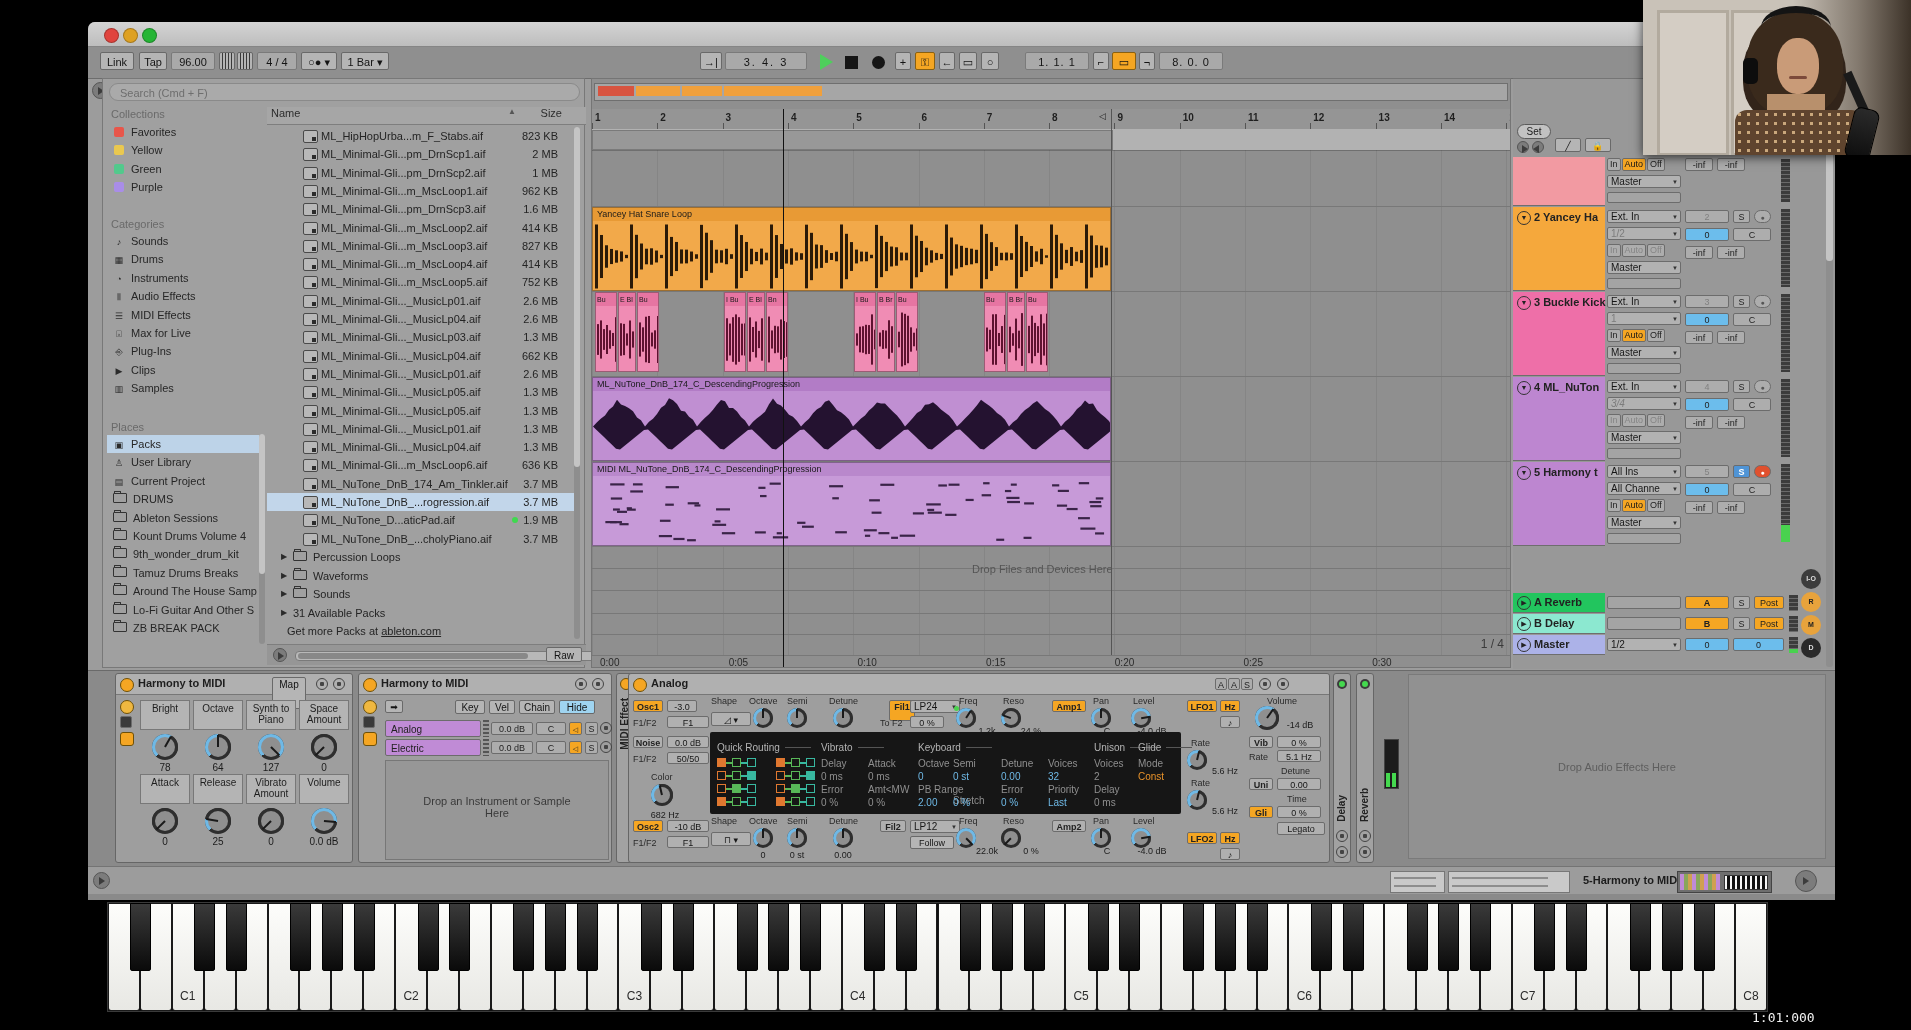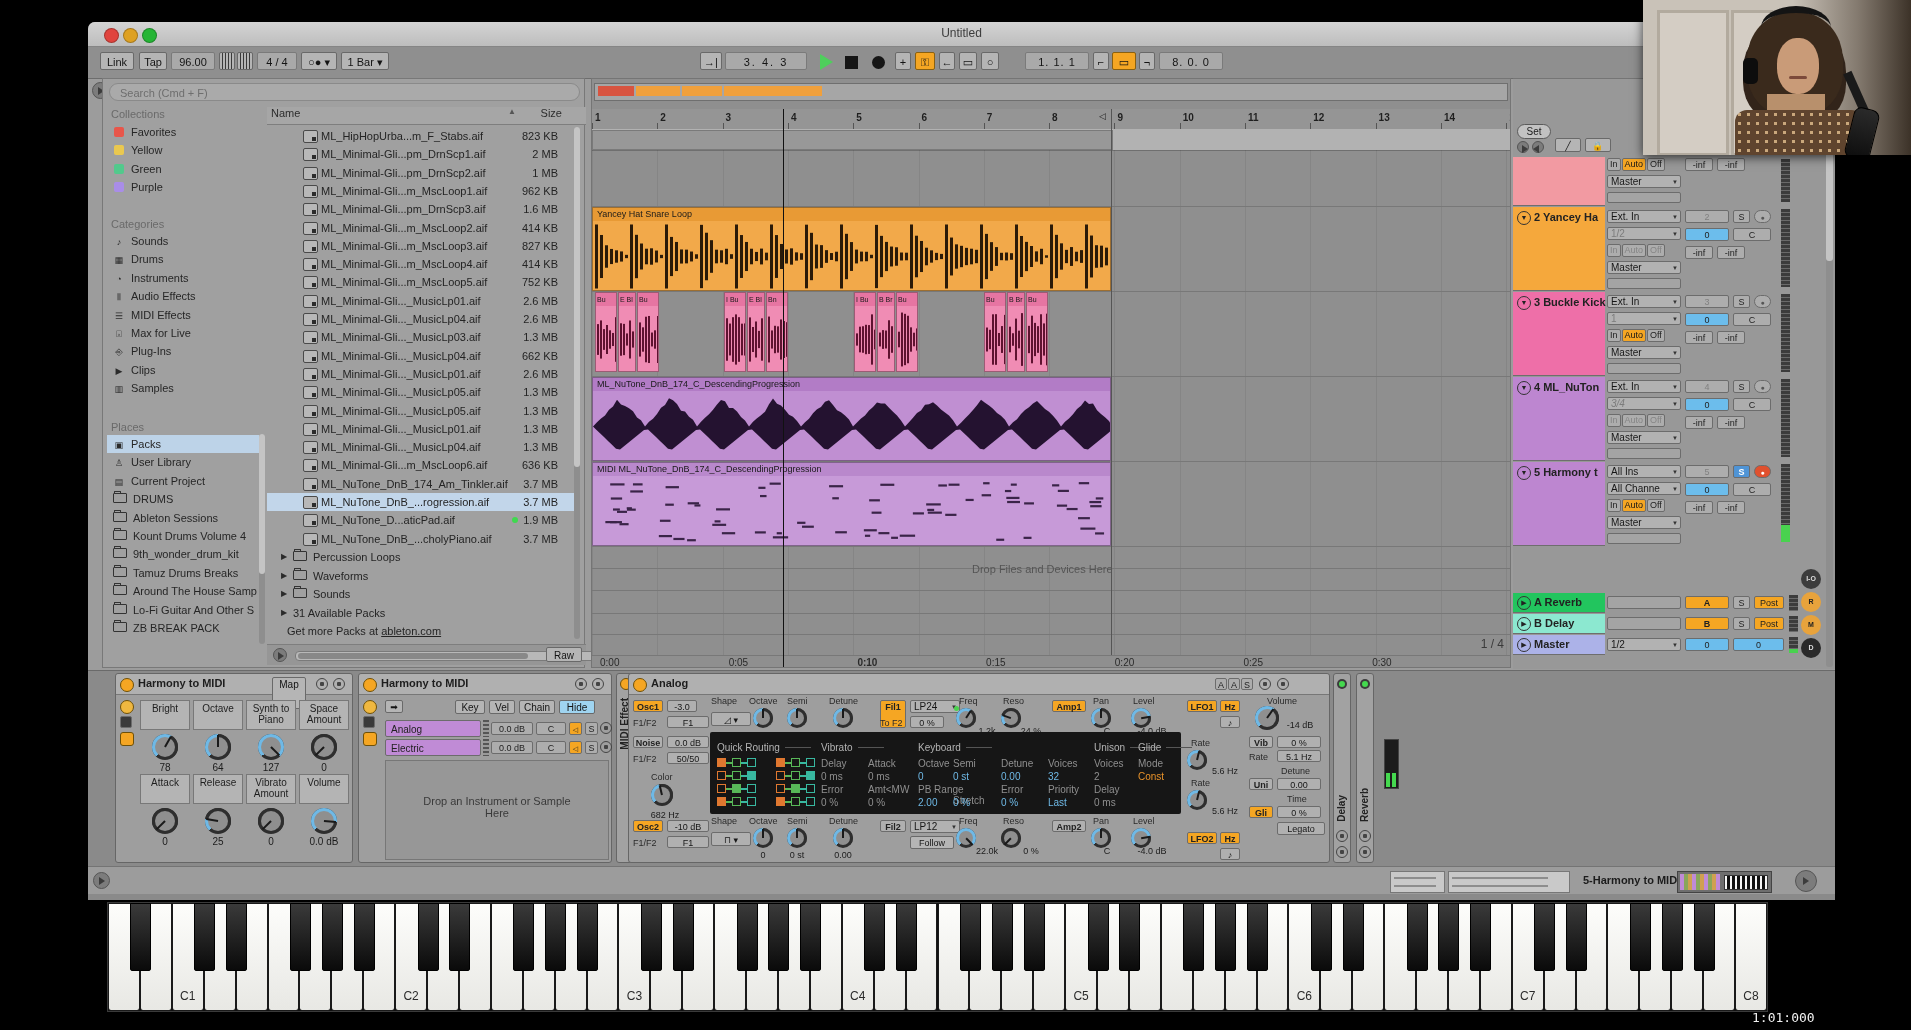--- a/index.html
+++ b/index.html
@@ -136,21 +136,20 @@
 </head>
 <body>
 
 <div id="screen">
   <div id="window">
 
     <div id="titlebar">
       <span class="light" style="left:16px;background:#e0443e"></span>
       <span class="light" style="left:35px;background:#dea123"></span>
       <span class="light" style="left:54px;background:#25b535"></span>
-      <div id="win-title">Untitled</div>
     </div>
 
     <div id="transport">
       <div class="btn" style="left:12px;width:34px">Link</div>
       <div class="btn" style="left:51px;width:28px">Tap</div>
       <div class="disp" style="left:83px;width:44px">96.00</div>
       <div class="btn" style="left:131px;width:16px;background:repeating-linear-gradient(to right,#b5b5b5 0 2px,#3a3a3a 2px 3px)"></div>
       <div class="btn" style="left:149px;width:16px;background:repeating-linear-gradient(to right,#b5b5b5 0 2px,#3a3a3a 2px 3px)"></div>
       <div class="disp" style="left:169px;width:40px">4 / 4</div>
       <div class="btn" style="left:213px;width:36px">○● ▾</div>
@@ -763,21 +762,21 @@
             </div>
           </div>
         </div>
       <div id="drop-hint">Drop Files and Devices Here</div>
       <div id="zoomratio">1 / 4</div>
       <div id="endline" style="left:519px"></div>
       <div style="position:absolute;left:507px;top:32px;font-size:9px;color:#222">◁</div>
       <div id="playhead" style="left:191px"></div>
     <div class="timelab" style="left: 8px;">0:00</div>
         <div class="timelab" style="left: 136.7px;">0:05</div>
-        <div class="timelab" style="left: 265.4px; font-weight: bold;">0:10</div>
+        <div class="timelab" style="left: 265.4px;">0:10</div>
         <div class="timelab" style="left: 394.1px;">0:15</div>
         <div class="timelab" style="left: 522.8px;">0:20</div>
         <div class="timelab" style="left: 651.5px;">0:25</div>
         <div class="timelab" style="left: 780.2px;">0:30</div>
       </div>
 
     <div id="tpanel">
       <div class="pill" style="left:4px;top:45px;width:32px;height:13px;line-height:13px">Set</div>
       <div class="circbtn" style="left:4px;top:62px;width:12px;height:12px"></div>
       <div class="circbtn" style="left:19px;top:62px;width:12px;height:12px;transform:scaleX(-1)"></div>
@@ -1049,21 +1048,21 @@
             <div class="ndl" style="transform: rotate(0deg);"></div>
           </div>
           <div class="kval" style="left: 150px; top: 56px; width: 36px; font-size: 9px;">0 st</div>
           <div class="flabel" style="left: 200px; top: 22px;">Detune</div>
           <div class="knob" style="left: 204px; top: 34px; width: 20px; height: 20px;">
             <div class="arcv" style="background: conic-gradient(from 225deg, rgb(111, 185, 230) 0deg, rgb(111, 185, 230) 37.5%, rgb(46, 46, 46) 37.5%, rgb(46, 46, 46) 75%, transparent 75%, transparent 100%);"></div>
             <div class="face"></div>
             <div class="ndl" style="transform: rotate(0deg);"></div>
           </div>
           <div class="kval" style="left: 196px; top: 56px; width: 36px; font-size: 9px;">0.00</div>
-          <div class="chipd on" style="left: 251px; top: 26px; width: 26px; height: 28px; line-height: 12px;">Fil1</div>
+          <div class="chipd on" style="left: 260px; top: 26px; width: 26px; height: 21px; line-height: 12px;">Fil1</div>
           <div class="dd" style="left: 281px; top: 26px; width: 50px; height: 13px;">LP24</div>
           <div class="flabel" style="left: 251px; top: 44px;">To F2</div>
           <div class="valbox" style="left: 281px; top: 42px; width: 34px; height: 12px; line-height: 12px;">0 %</div>
           <div class="flabel" style="left: 330px; top: 22px;">Freq</div>
           <div class="knob" style="left: 327px; top: 34px; width: 20px; height: 20px;">
             <div class="arcv" style="background: conic-gradient(from 225deg, rgb(111, 185, 230) 0deg, rgb(111, 185, 230) 46.5%, rgb(46, 46, 46) 46.5%, rgb(46, 46, 46) 75%, transparent 75%, transparent 100%);"></div>
             <div class="face"></div>
             <div class="ndl" style="transform: rotate(32.4deg);"></div>
           </div>
           <div class="kval" style="left: 340px; top: 52px; width: 36px; font-size: 9px;">1.2k</div>
@@ -1284,20 +1283,23 @@
         </div>
         <div class="vstrip" style="left: 1268px;">
           <div class="ledg"></div>
           <div class="vtxt" style="top: auto; bottom: 40px;">Reverb</div>
           <div class="hcir" style="left: 2px; bottom: 20px; top: auto;"></div>
           <div class="hcir" style="left: 2px; bottom: 4px; top: auto;"></div>
         </div>
         <div style="position: absolute; left: 1296px; top: 68px; width: 13px; height: 48px; background: rgb(28, 28, 28); border: 1px solid rgb(68, 68, 68);">
           <div style="position: absolute; left: 1px; bottom: 1px; width: 4px; height: 14px; background: rgb(69, 217, 79);"></div>
           <div style="position: absolute; left: 7px; bottom: 1px; width: 4px; height: 14px; background: rgb(69, 217, 79);"></div>
+        </div>
+        <div style="position: absolute; left: 1320px; top: 3px; width: 418px; height: 185px; background: rgb(145, 145, 145); border: 1px solid rgb(122, 122, 122); box-sizing: border-box;">
+          <div style="position: absolute; left: 0px; top: 86px; width: 100%; text-align: center; font-size: 11px; color: rgb(94, 94, 94);">Drop Audio Effects Here</div>
         </div>
       </div>
 
     <div id="statusbar">
       <div class="circbtn" style="left:5px;top:5px;width:17px;height:17px"></div>
       <div class="ovbox" style="left:1302px;width:53px"></div>
       <div class="ovbox" style="left:1360px;width:120px"></div>
       <div style="position:absolute;left:1495px;top:7px;font-size:11px;font-weight:bold;color:#1c1c1c">5-Harmony to MIDI</div>
       <div style="position:absolute;left:1589px;top:4px;width:93px;height:20px;background:#6e6e6e;border:1px solid #444;overflow:hidden">
         <div style="position:absolute;left:2px;top:2px;width:40px;height:16px;background:repeating-linear-gradient(to right,#c08bd6 0 4px,#8aa65a 4px 8px,#d0a050 8px 12px)"></div>

